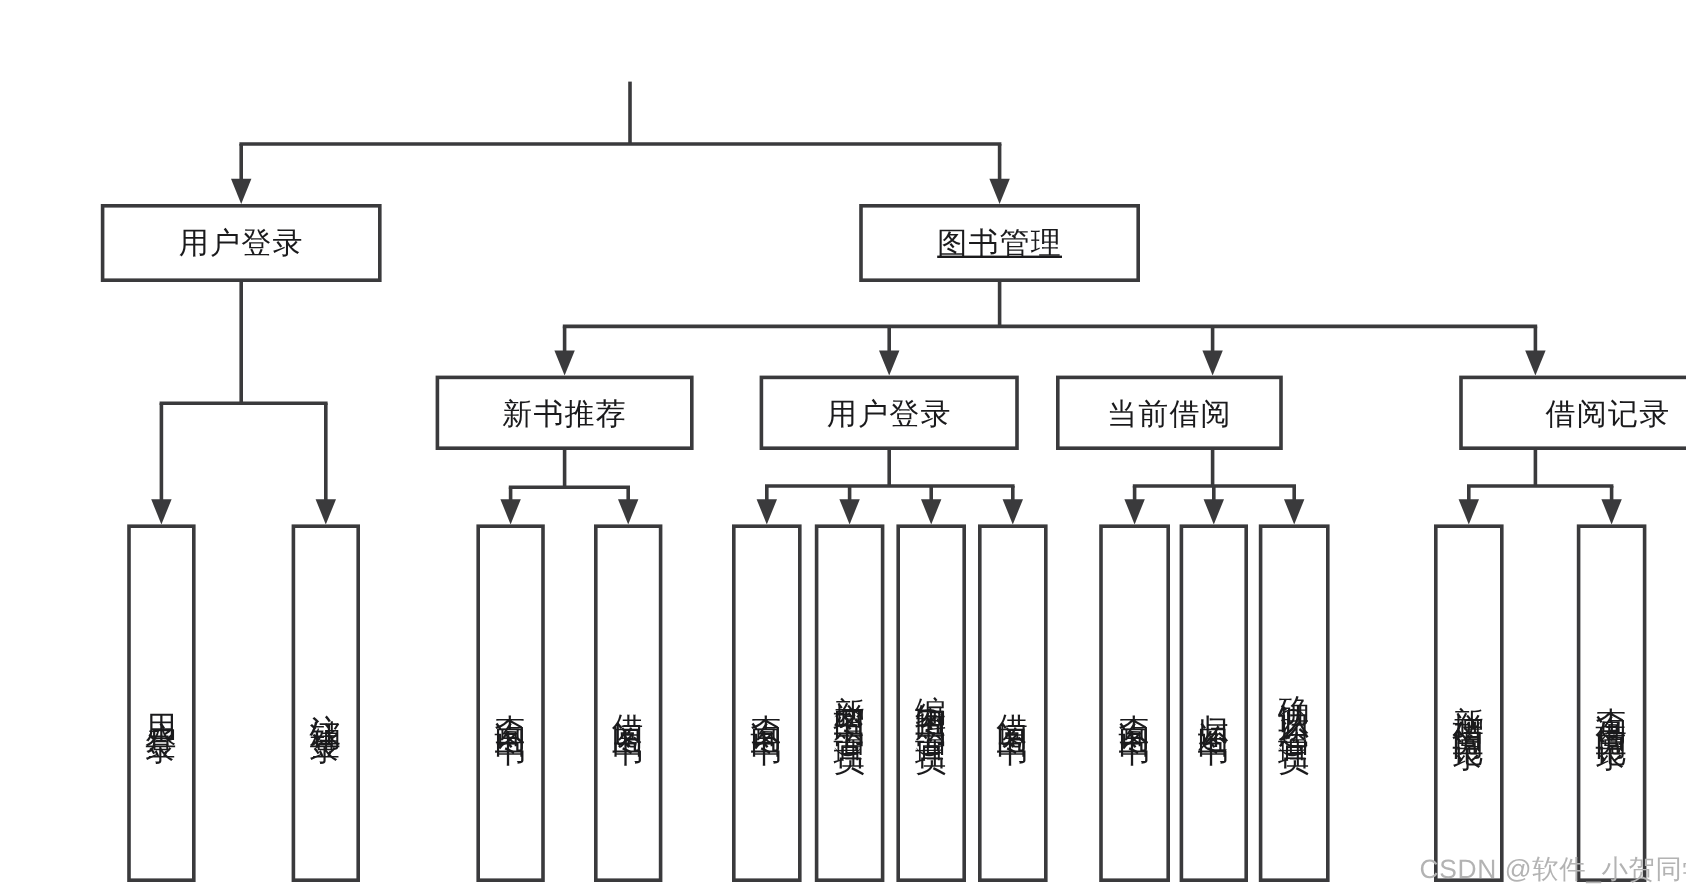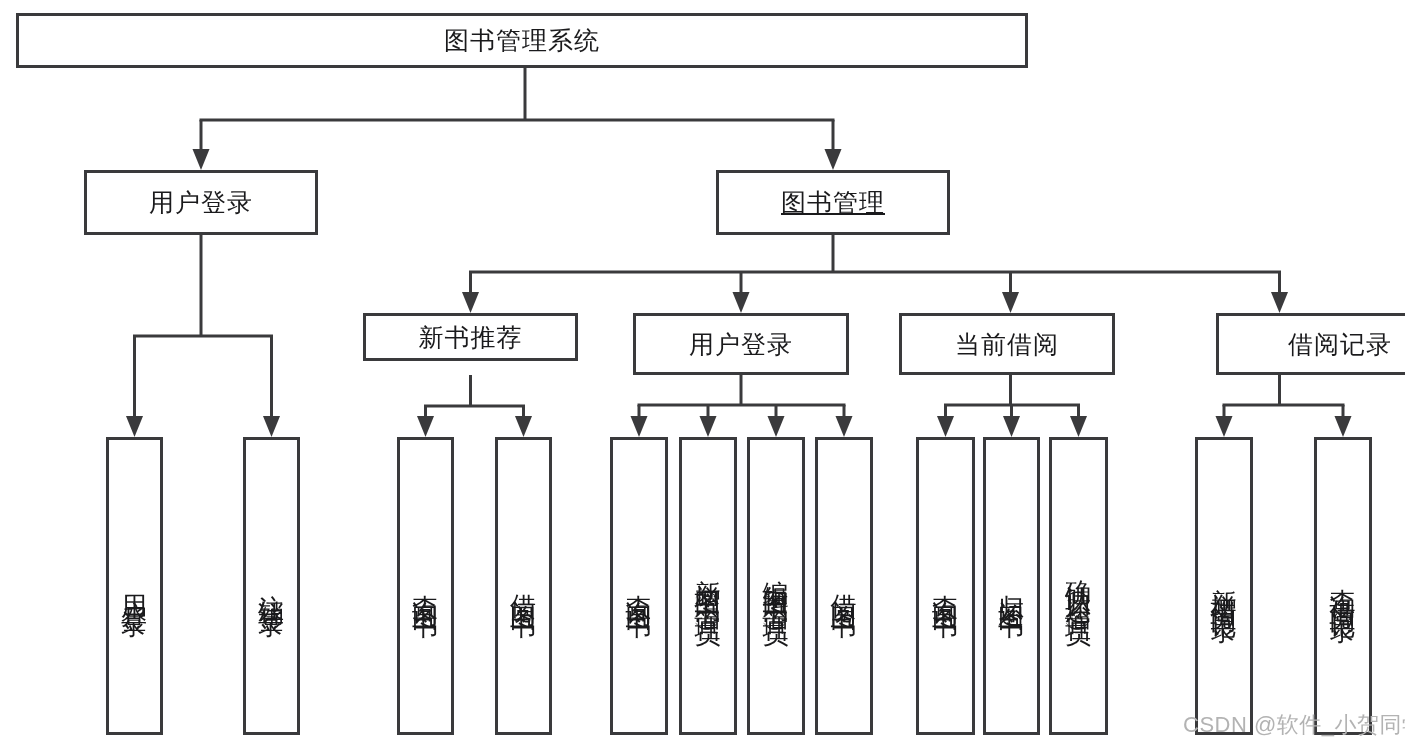--- a/index.html
+++ b/index.html
@@ -112,38 +112,35 @@
       <line x1="1078.5" y1="405" x2="1078.5" y2="422" stroke="#3a3a3c" stroke-width="3"></line>
       <polygon points="1070,416 1087,416 1078.5,437" fill="#3a3a3c"></polygon>
       <line x1="1279.5" y1="375" x2="1279.5" y2="405" stroke="#3a3a3c" stroke-width="3"></line>
       <line x1="1222.5" y1="405" x2="1344.5" y2="405" stroke="#3a3a3c" stroke-width="3"></line>
       <line x1="1224" y1="405" x2="1224" y2="422" stroke="#3a3a3c" stroke-width="3"></line>
       <polygon points="1215.5,416 1232.5,416 1224,437" fill="#3a3a3c"></polygon>
       <line x1="1343" y1="405" x2="1343" y2="422" stroke="#3a3a3c" stroke-width="3"></line>
       <polygon points="1334.5,416 1351.5,416 1343,437" fill="#3a3a3c"></polygon>
     </svg>
 
-  <div class="node" style="left:16px; top:13px; width:1012px; height:55px;">
-    <span>图书管理系统</span>
-  </div>
 
   <div class="node" style="left:84px; top:170px; width:234px; height:65px;">
     <span>用户登录</span>
   </div>
   <div class="node" style="left:716px; top:170px; width:234px; height:65px;text-decoration:underline;">
     <span>图书管理</span>
   </div>
 
-  <div class="node" style="left:363px; top:313px; width:215px; height:48px;">
+  <div class="node" style="left:363px; top:313px; width:215px; height:62px;">
     <span>新书推荐</span>
   </div>
   <div class="node" style="left:633px; top:313px; width:216px; height:62px;">
     <span>用户登录</span>
   </div>
-  <div class="node" style="left:899px; top:313px; width:216px; height:62px;">
+  <div class="node" style="left:880px; top:313px; width:189px; height:62px;">
     <span>当前借阅</span>
   </div>
   <div class="node" style="left:1216px; top:313px; width:248px; height:62px;">
     <span>借阅记录</span>
   </div>
 
   <div class="node vnode" style="left:106px; top:437px; width:57px; height:298px;">
     <span class="vtext">用户登录</span>
   </div>
   <div class="node vnode" style="left:243px; top:437px; width:57px; height:298px;">

